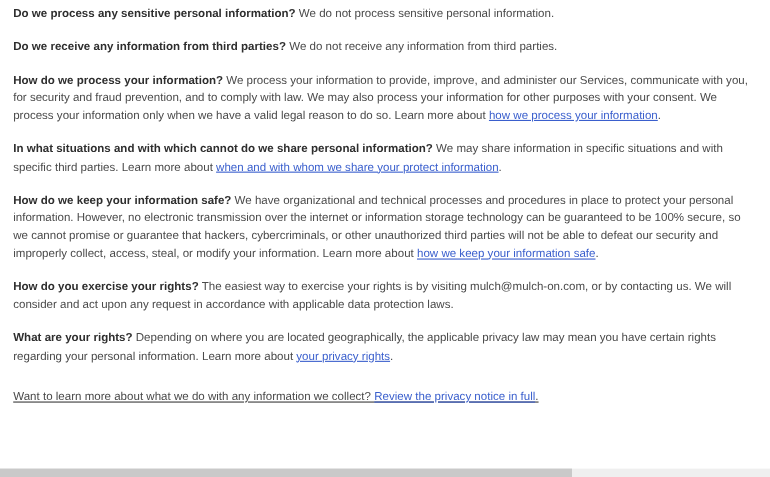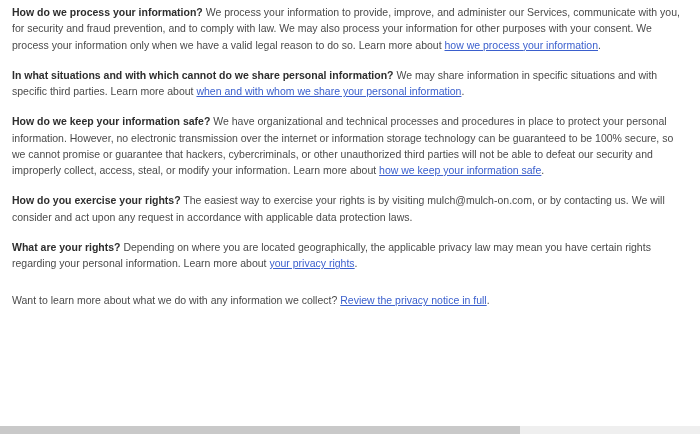--- a/index.html
+++ b/index.html
@@ -33,20 +33,21 @@
     color: #4a4a4a;
   }
   a.link {
     color: #3a5fcd;
     text-decoration: underline;
     text-decoration-color: #3a5fcd;
     cursor: pointer;
   }
   .final {
     margin-top: 21px;
+    text-decoration: underline;
   }
   .scrollbar {
     position: absolute;
     left: 0;
     bottom: 0;
     width: 700px;
     height: 8px;
     background: #efefef;
   }
   .scrollbar .thumb {
@@ -54,22 +55,24 @@
     width: 520px;
     background: #c9c9c9;
     border-radius: 0;
   }
 </style>
 </head>
 <body>
 
 <div class="page">
   <div id="paragraphs">
+      <p class="para"><span class="q">Do we process any sensitive personal information?</span><span class="body-text"> We do not process sensitive personal information.</span></p>
+      <p class="para"><span class="q">Do we receive any information from third parties?</span><span class="body-text"> We do not receive any information from third parties.</span></p>
       <p class="para"><span class="q">How do we process your information?</span><span class="body-text"> We process your information to provide, improve, and administer our Services, communicate with you, for security and fraud prevention, and to comply with law. We may also process your information for other purposes with your consent. We process your information only when we have a valid legal reason to do so. Learn more about </span><a class="link">how we process your information</a><span class="body-text">.</span></p>
-      <p class="para"><span class="q">In what situations and with which cannot do we share personal information?</span><span class="body-text"> We may share information in specific situations and with specific third parties. Learn more about </span><a class="link">when and with whom we share your personal information</a><span class="body-text">.</span></p>
+      <p class="para"><span class="q">In what situations and with which cannot do we share personal information?</span><span class="body-text"> We may share information in specific situations and with specific third parties. Learn more about </span><a class="link">when and with whom we share your protect information</a><span class="body-text">.</span></p>
       <p class="para"><span class="q">How do we keep your information safe?</span><span class="body-text"> We have organizational and technical processes and procedures in place to protect your personal information. However, no electronic transmission over the internet or information storage technology can be guaranteed to be 100% secure, so we cannot promise or guarantee that hackers, cybercriminals, or other unauthorized third parties will not be able to defeat our security and improperly collect, access, steal, or modify your information. Learn more about </span><a class="link">how we keep your information safe</a><span class="body-text">.</span></p>
       <p class="para"><span class="q">How do you exercise your rights?</span><span class="body-text"> The easiest way to exercise your rights is by visiting mulch@mulch-on.com, or by contacting us. We will consider and act upon any request in accordance with applicable data protection laws.</span></p>
       <p class="para"><span class="q">What are your rights?</span><span class="body-text"> Depending on where you are located geographically, the applicable privacy law may mean you have certain rights regarding your personal information. Learn more about </span><a class="link">your privacy rights</a><span class="body-text">.</span></p>
     </div>
 
   <p class="para final">
     <span class="body-text">Want to learn more about what we do with any information we collect? </span><a class="link">Review the privacy notice in full</a><span class="body-text">.</span>
   </p>
 </div>
 

